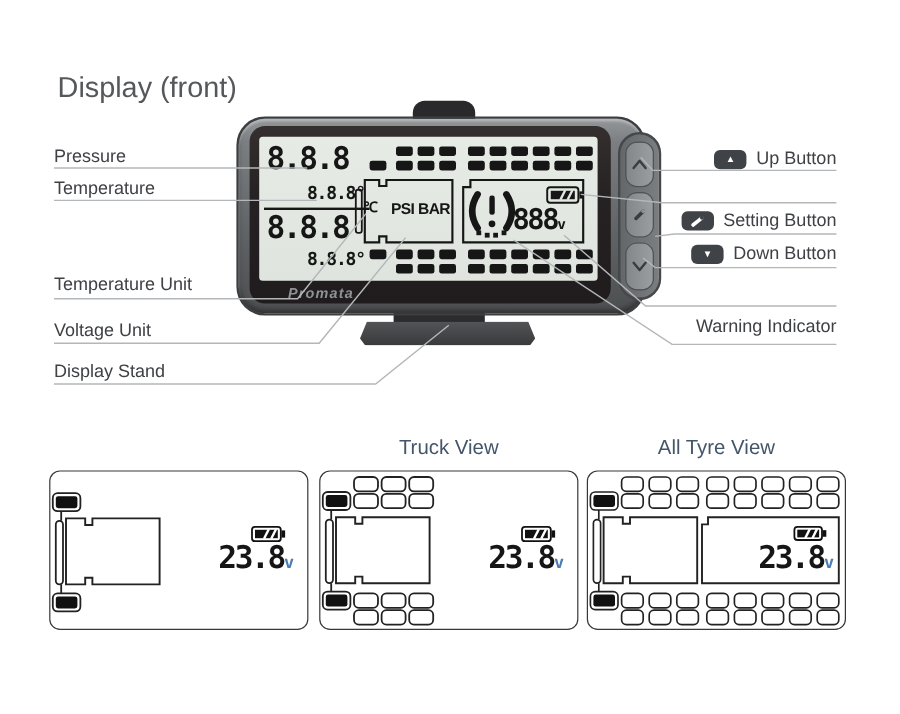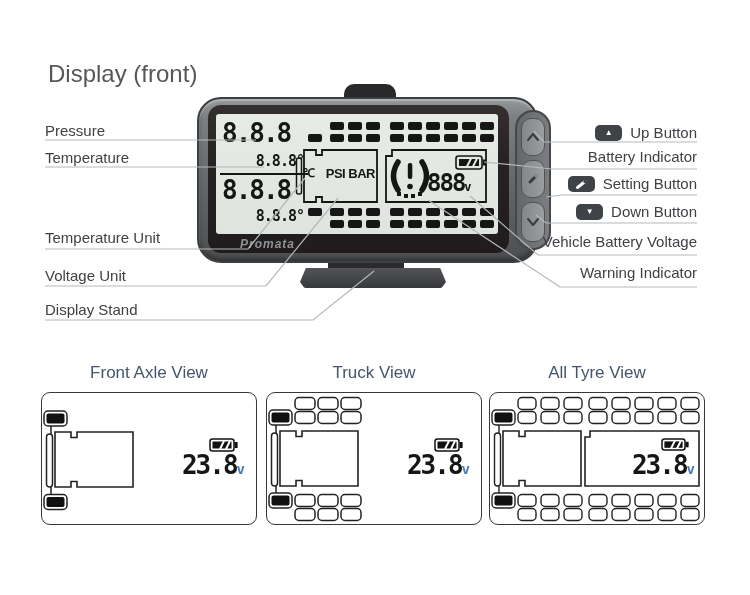--- a/index.html
+++ b/index.html
@@ -190,38 +190,32 @@
   <div class="callout" style="left:45px;top:122px;"><span>Pressure</span></div>
   <div class="callout" style="left:45px;top:149px;"><span>Temperature</span></div>
   <div class="callout" style="left:45px;top:229px;"><span>Temperature Unit</span></div>
   <div class="callout" style="left:45px;top:267px;"><span>Voltage Unit</span></div>
   <div class="callout" style="left:45px;top:301px;"><span>Display Stand</span></div>
 
   <div class="callout right" style="top:124px;">
     <span class="badge">▲</span>
     <span>Up Button</span>
   </div>
-  <div class="callout right" style="top:148px;">
-    <span>Battery Indicator</span>
-  </div>
   <div class="callout right" style="top:175px;">
     <span class="badge">
         <svg width="13" height="11" viewBox="0 0 13 11">
           <line x1="2.5" y1="8.5" x2="10" y2="2.5" stroke="#ffffff" stroke-width="3" stroke-linecap="round"></line>
           <circle cx="10" cy="2.5" r="1.7" fill="#3f4347"></circle>
         </svg>
       </span>
     <span>Setting Button</span>
   </div>
   <div class="callout right" style="top:203px;">
     <span class="badge">▼</span>
     <span>Down Button</span>
-  </div>
-  <div class="callout right" style="top:233px;">
-    <span>Vehicle Battery Voltage</span>
   </div>
   <div class="callout right" style="top:264px;">
     <span>Warning Indicator</span>
   </div>
 
   <svg class="leaders" width="750" height="595" viewBox="0 0 750 595">
     <g stroke="#b4b7b9" stroke-width="1.2" fill="none">
       <path d="M45,140 H256"></path>
       <path d="M45,167 H264"></path>
       <path d="M45,249 H248 L305,178"></path>
@@ -229,21 +223,20 @@
       <path d="M45,320 H313 L374,271"></path>
       <path d="M534,131 L544,142 H697"></path>
       <path d="M484,162 L552,169 H697"></path>
       <path d="M546,197 L562,195 H697"></path>
       <path d="M536,215 L546,223 H697"></path>
       <path d="M470,196 L538,255 H697"></path>
       <path d="M428,200 L560,287 H697"></path>
     </g>
   </svg>
 
-  <div class="view-title" style="left:41px;">Front Axle View</div>
   <div class="view-title" style="left:266px;">Truck View</div>
   <div class="view-title" style="left:489px;">All Tyre View</div>
 
   <div class="panel" style="left:41px;">
     <svg width="213" height="130" viewBox="0 0 213 130">
       <g stroke="#222" fill="none" stroke-width="1.5">
         <rect x="2" y="18" width="23" height="15" rx="4"></rect>
         <rect x="2" y="101.5" width="23" height="15" rx="4"></rect>
         <rect x="4.5" y="41" width="6" height="53" rx="3"></rect>
         <path d="M13,94 V39 H29 V44.5 H35 V39 H91 V94 H35 V88.5 H29 V94 Z" stroke-width="1.6"></path>

